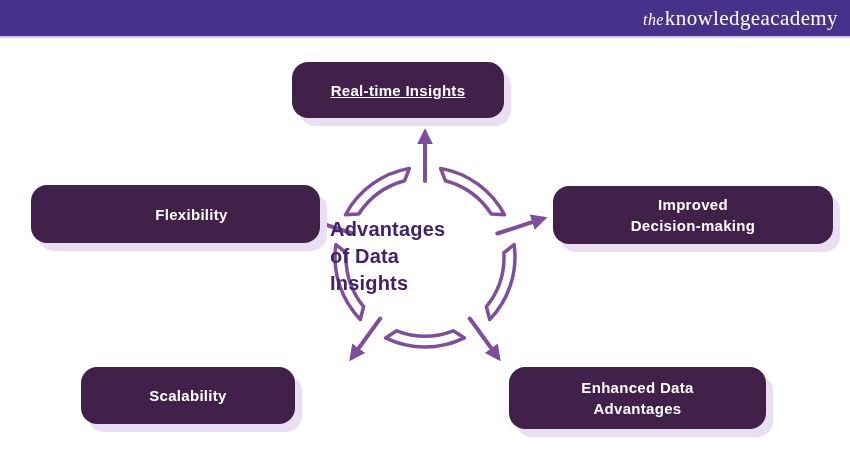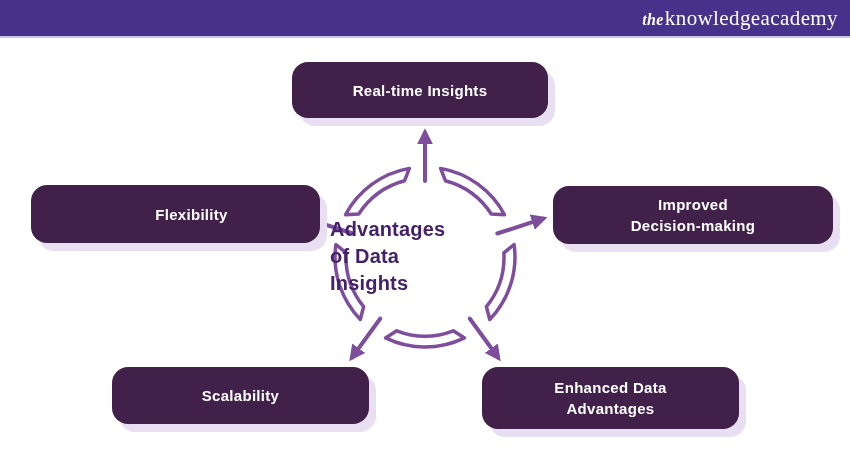--- a/index.html
+++ b/index.html
@@ -8,35 +8,35 @@
     overflow:hidden;font-family:"Liberation Sans",sans-serif;
   }
   
   .header{
     position:absolute;top:0;left:0;width:100%;height:38px;background:#46328B;
     border-bottom:2px solid #CBC4E2;display:flex;align-items:center;
     justify-content:flex-end;padding-right:12px;box-sizing:border-box;
   }
   .logo{color:#ffffff;font-family:"Liberation Serif",serif;font-size:21px;
     letter-spacing:.4px;white-space:nowrap;}
-  .logo .the{font-style:italic;font-size:16px;font-weight:700;margin-right:1px;}
+  .logo .the{font-style:italic;font-size:16px;font-weight:400;margin-right:1px;}
   .logo .kn{font-weight:400;}
   .logo .ac{font-weight:400;}
   
   .node{
     position:absolute;background:#41204A;color:#ffffff;border-radius:16px;
     box-shadow:7px 8px 0 #E8DFF2;display:flex;flex-direction:column;
     align-items:center;justify-content:center;text-align:center;
     font-size:15px;font-weight:bold;letter-spacing:.3px;line-height:21px;
   }
-  .node-top{left:292px;top:62px;width:256px;height:56px;}
+  .node-top{left:292px;top:62px;width:212px;height:56px;text-decoration:underline;}
   .node-left{left:31px;top:185px;width:257px;height:58px;padding-left:32px;}
   .node-right{left:553px;top:186px;width:280px;height:58px;}
-  .node-bottom-left{left:81px;top:367px;width:257px;height:57px;margin-left:31px;}
-  .node-bottom-right{left:482px;top:367px;width:257px;height:62px;}
+  .node-bottom-left{left:81px;top:367px;width:214px;height:57px;}
+  .node-bottom-right{left:509px;top:367px;width:257px;height:62px;}
   
   .center-label{
     position:absolute;left:330px;top:216px;width:190px;text-align:left;
     font-size:20px;font-weight:bold;line-height:27px;color:#44226A;
     letter-spacing:.2px;
   }
   svg.cycle{position:absolute;left:280px;top:115px;}
 </style>
 </head>
 <body>

